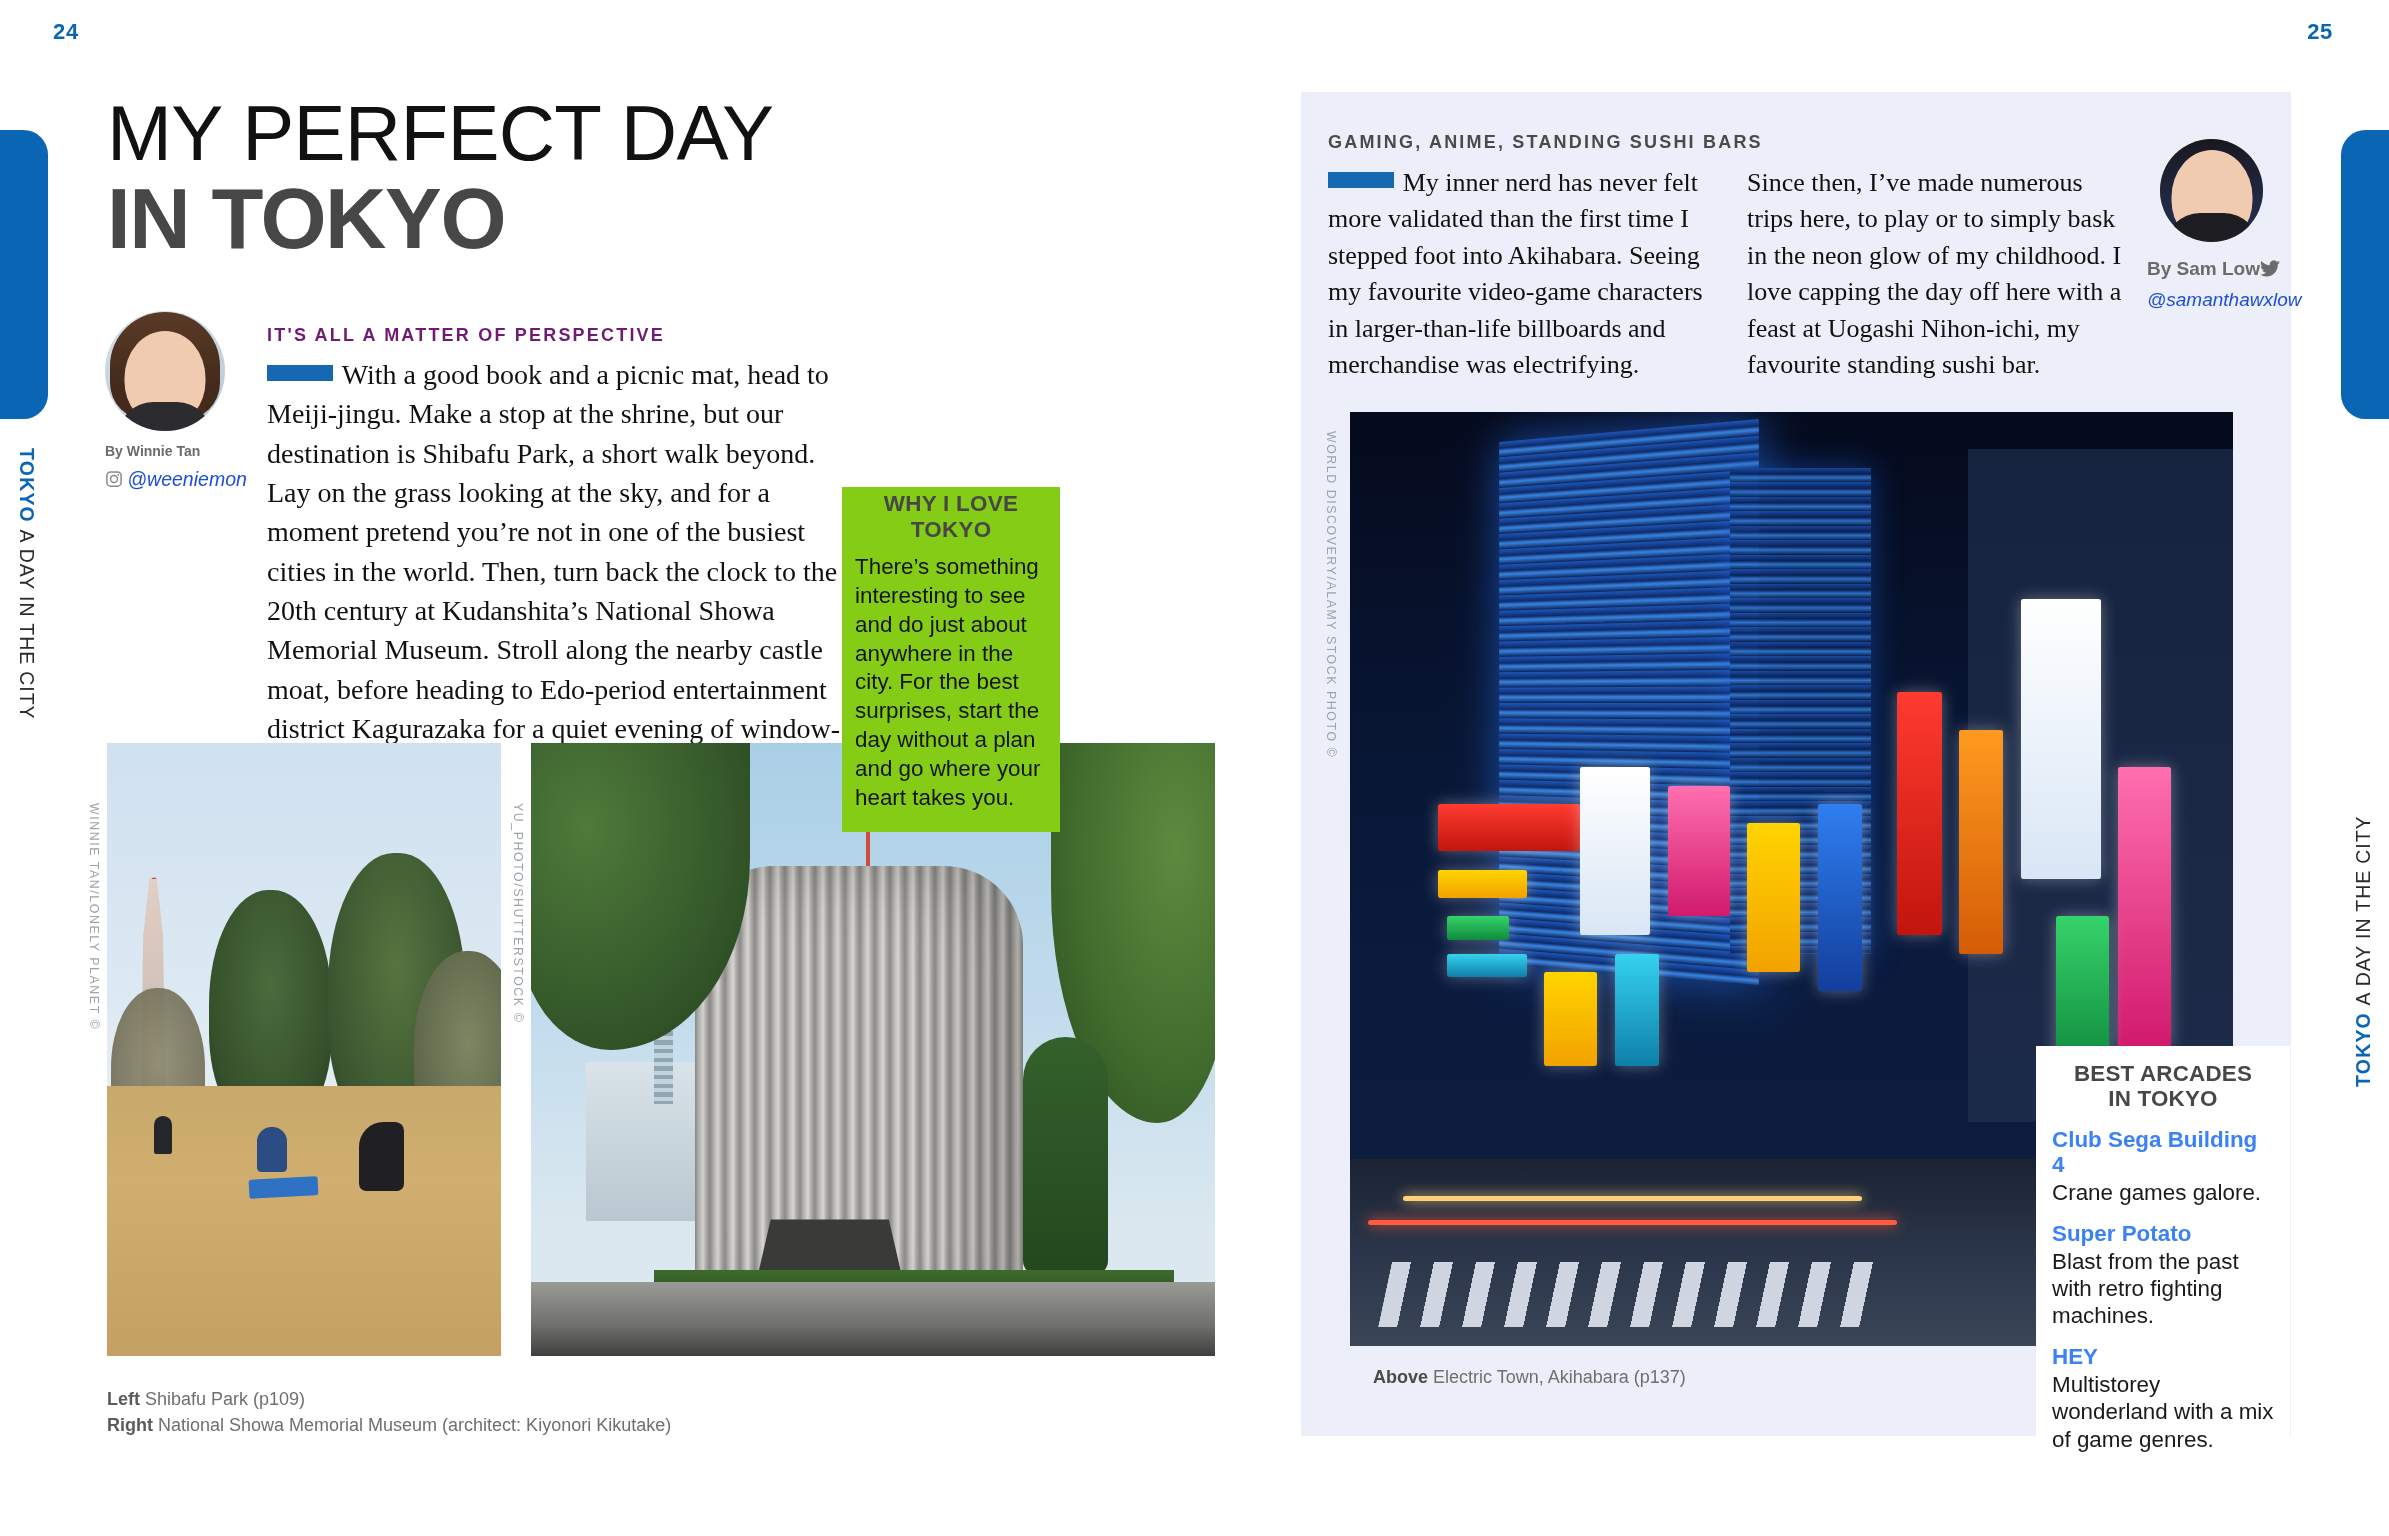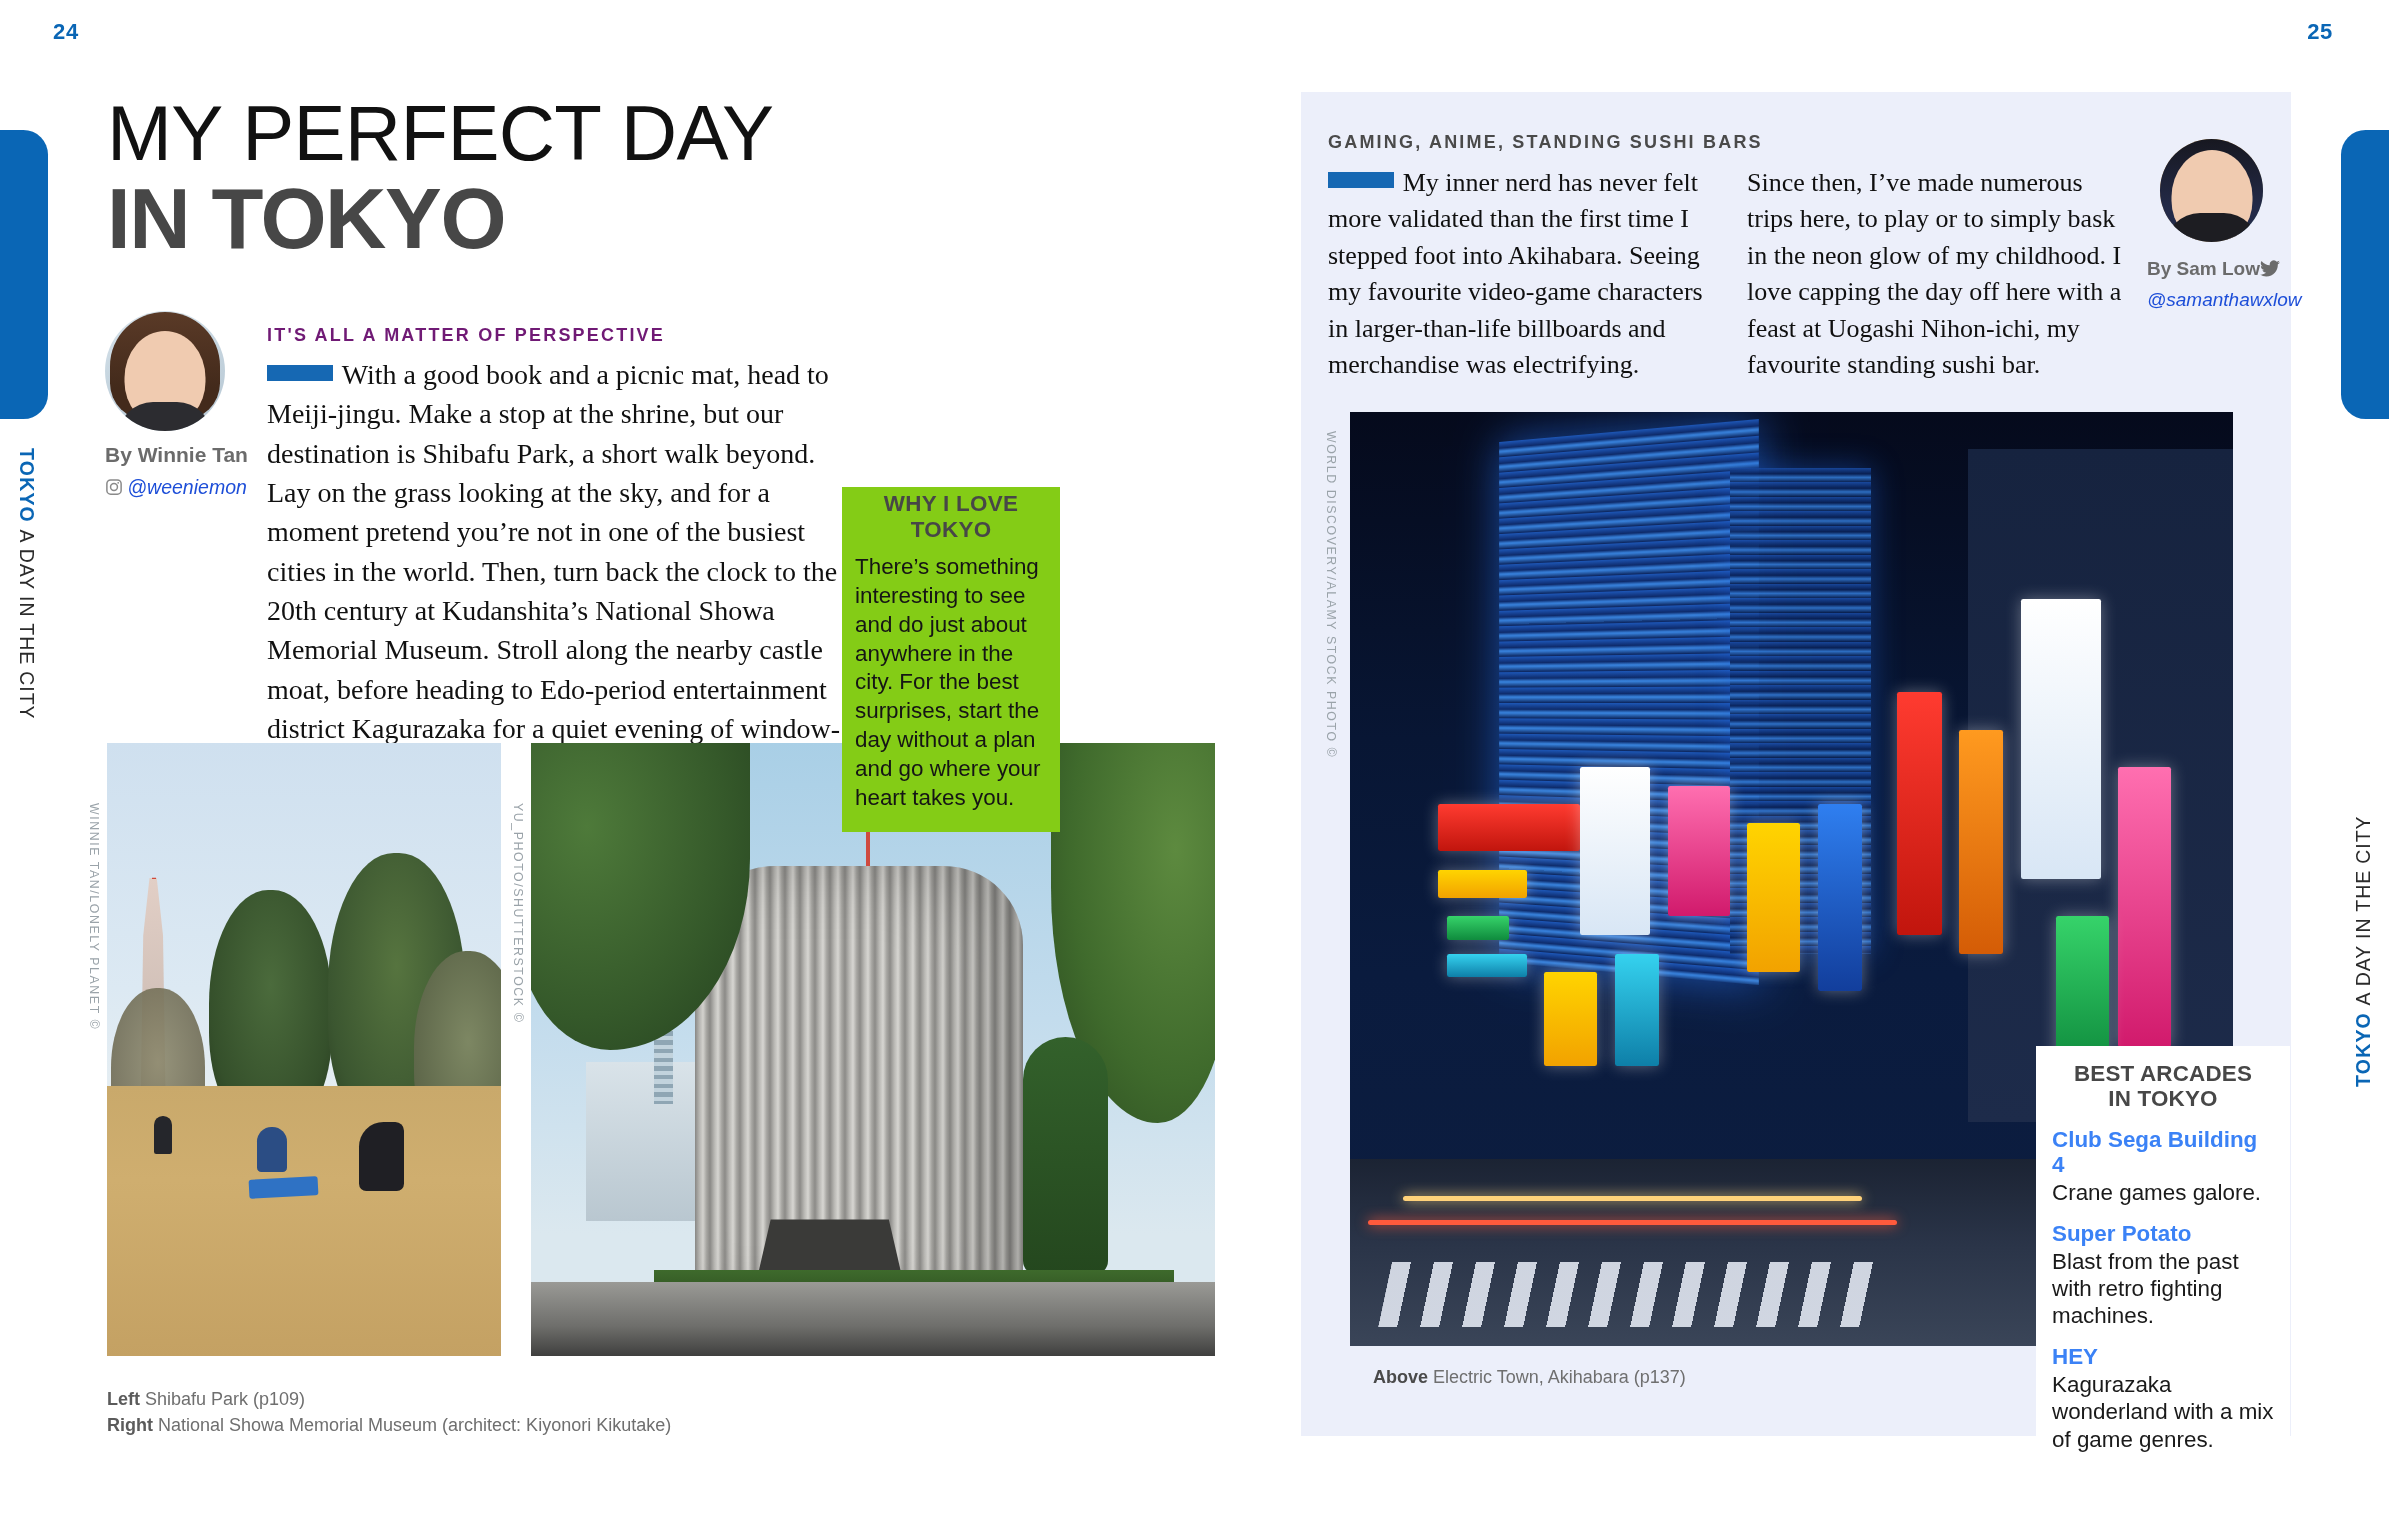--- a/index.html
+++ b/index.html
@@ -83,21 +83,21 @@
   .avatar .body {
     position:absolute; left:50%; bottom:-7.2px; transform:translateX(-50%);
     width:94px; height:36px; background:#2c2c30; border-radius: 35px 35px 0 0;
   }
   .avatar.sam { background: linear-gradient(150deg,#e8c07a 0%,#c99a5e 35%,#7fc6e0 100%); }
   .avatar.sam .hair { background: linear-gradient(180deg,#16161c 0%,#232a48 70%); }
   .avatar.sam .hair:after{ top:27.5px; height:62px; }
   .avatar.sam .body { background:#1d1d22; }
 
   .by-name {
-    margin-top: 11.6px; font-size: 21px; font-weight:700; color:#6b6b6b; white-space:nowrap;
+    margin-top: 11.6px; font-size: 14px; font-weight:700; color:#6b6b6b; white-space:nowrap;
   }
   .by-handle {
     margin-top: 9px; font-size: 19.5px; font-style: italic; color:#1d4ed8; white-space:nowrap;
     display:flex; align-items:center; gap:4.3px;
   }
   .ig-icon { width:18px; height:18px; display:inline-block; flex:0 0 auto; }
   .tw-icon { width:20px; height:17.3px; display:inline-block; flex:0 0 auto; vertical-align:-2.2px;}
 
   .kicker {
     position:absolute; left:267px; top:325px;
@@ -495,18 +495,18 @@
     <div>
       <div class="item-name">Club Sega Building 4</div>
       <div class="item-desc">Crane games galore.</div>
     </div>
     <div>
       <div class="item-name">Super Potato</div>
       <div class="item-desc">Blast from the past with retro fighting machines.</div>
     </div>
     <div>
       <div class="item-name">HEY</div>
-      <div class="item-desc">Kagurazaka wonderland with a mix of game genres.</div>
+      <div class="item-desc">Multistorey wonderland with a mix of game genres.</div>
     </div>
   </div>
 
 </div>
 
 
 </body></html>

